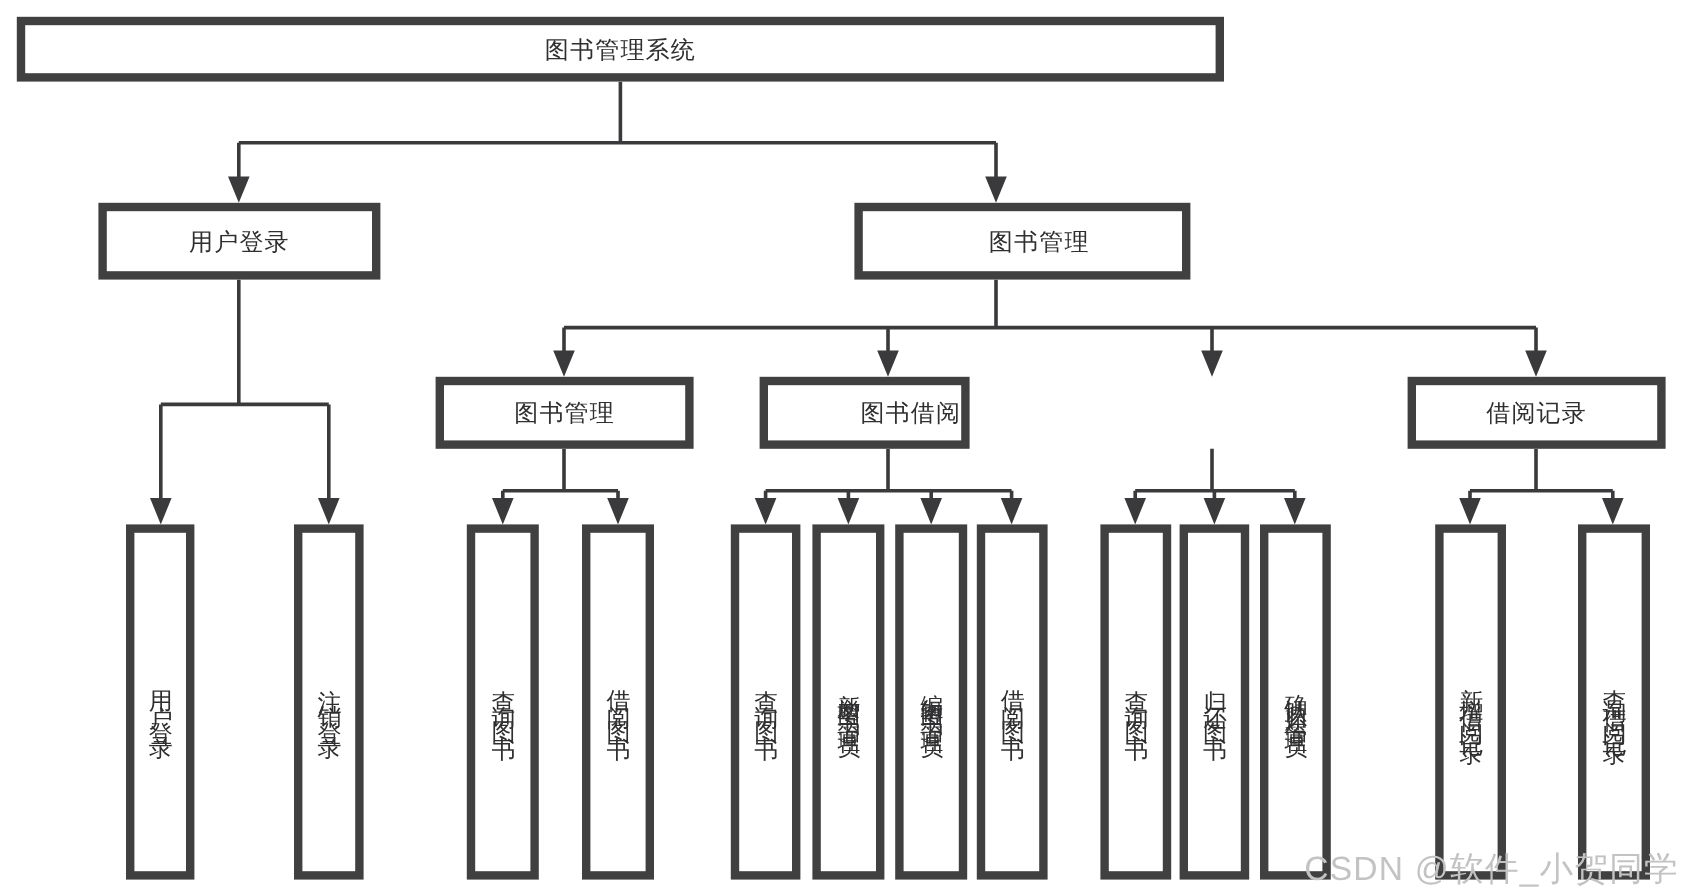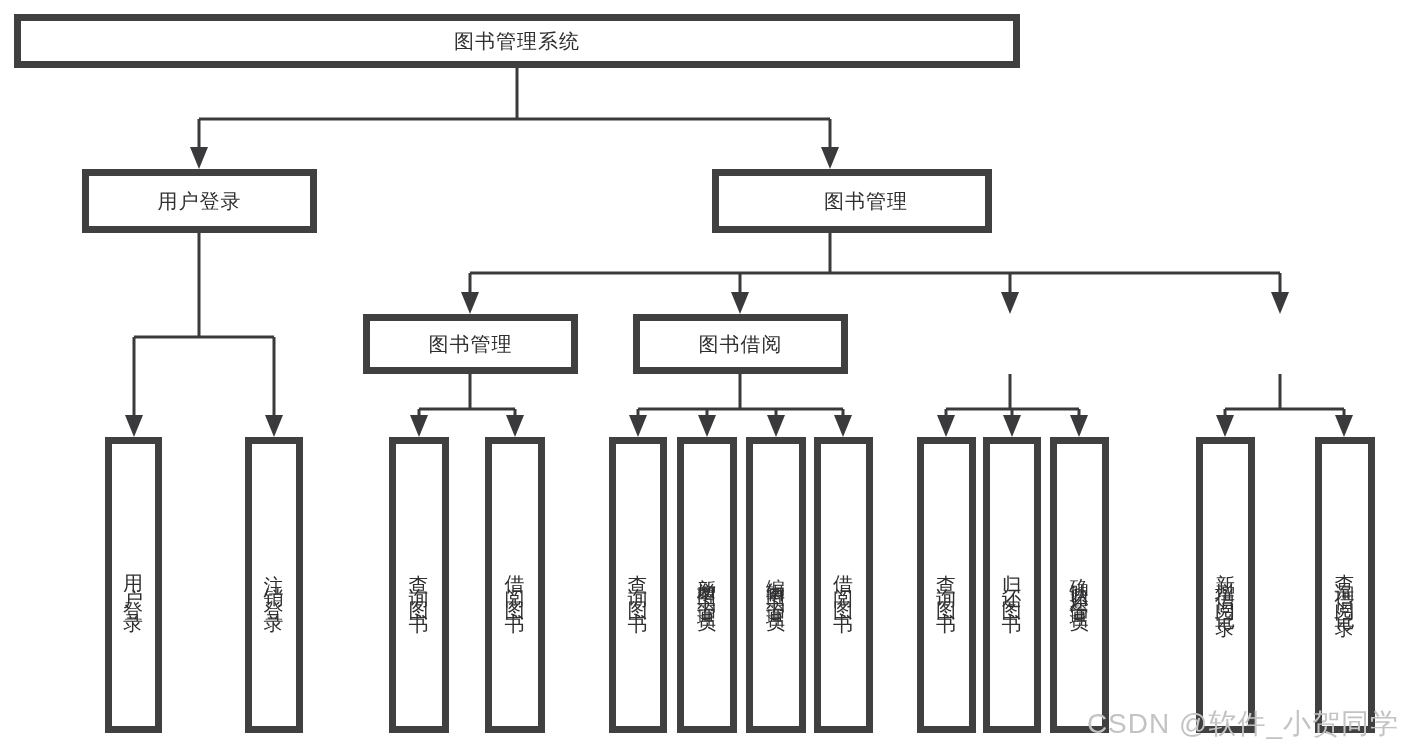--- a/index.html
+++ b/index.html
@@ -36,21 +36,21 @@
   }
   .leaf span.mid { letter-spacing: 9px; }
   .leaf span.dense { letter-spacing: 5px; font-size: 19px; }
   
   .n-root  { left: 14px;  top: 14px;  width: 1006px; height: 54px; }
   
   .n-l2a   { left: 82px;  top: 169px; width: 235px; height: 64px; }
   .n-l2b   { left: 712px; top: 169px; width: 280px; height: 64px; padding-left: 28px; }
   
   .n-l3a   { left: 363px;  top: 314px; width: 215px; height: 60px; }
-  .n-l3b   { left: 633px;  top: 314px; width: 215px; height: 60px; }
+  .n-l3b   { left: 633px;  top: 314px; width: 175px; height: 60px; justify-content: flex-end; }
   .n-l3c   { left: 903px;  top: 314px; width: 215px; height: 60px; }
   .n-l3d   { left: 1173px; top: 314px; width: 215px; height: 60px; }
   
   .leaf { top: 437px; height: 296px; }
   .n-a1 { left: 105px;  width: 57px; }
   .n-a2 { left: 245px;  width: 58px; }
   .n-b1 { left: 389px;  width: 60px; }
   .n-b2 { left: 485px;  width: 60px; }
   .n-c1 { left: 609px;  width: 58px; }
   .n-c2 { left: 677px;  width: 60px; }
@@ -103,20 +103,23 @@
   <div class="box n-l2b">
     <span>图书管理</span>
   </div>
 
   <div class="box n-l3a">
     <span>图书管理</span>
   </div>
   <div class="box n-l3b">
     <span>图书借阅</span>
   </div>
+  <div class="box n-l3d">
+    <span>借阅记录</span>
+  </div>
 
   <div class="box leaf n-a1">
     <span>用户登录</span>
   </div>
   <div class="box leaf n-a2">
     <span>注销登录</span>
   </div>
 
   <div class="box leaf n-b1">
     <span>查询图书</span>

